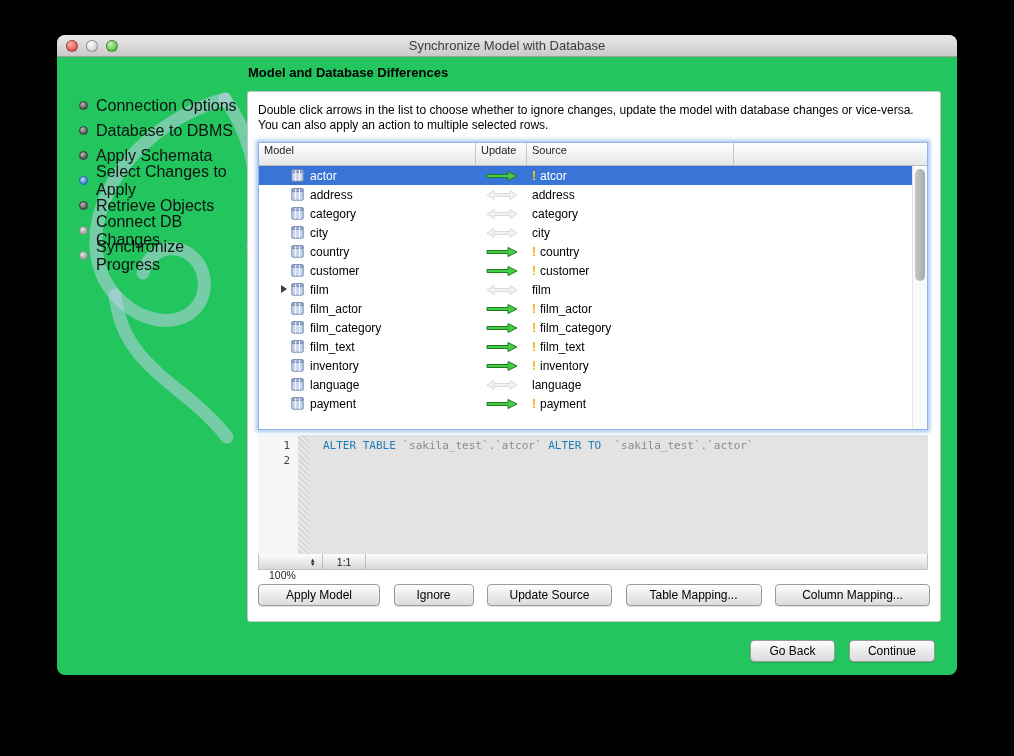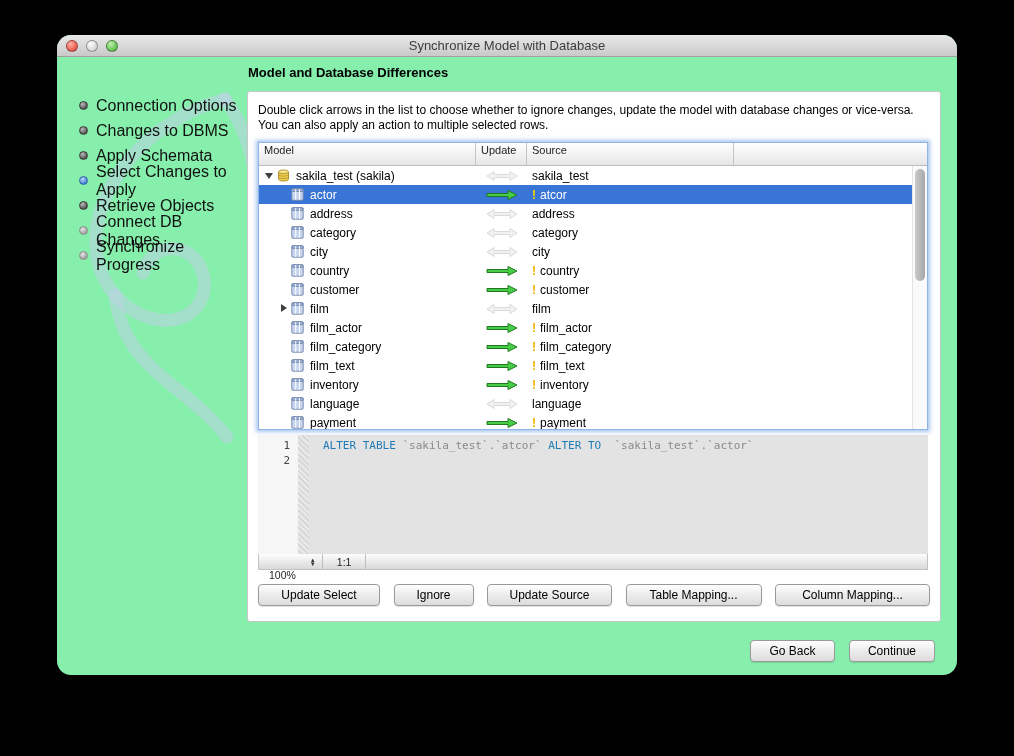--- a/index.html
+++ b/index.html
@@ -1,20 +1,20 @@
 <!DOCTYPE html>
 <html><head>
 <meta charset="utf-8">
 <style>
   * { margin:0; padding:0; box-sizing:border-box; }
   html,body { width:1014px; height:756px; background:#000; overflow:hidden;
               font-family:"Liberation Sans", sans-serif; }
 
   .window { position:absolute; left:57px; top:35px; width:900px; height:640px;
-            background:#86efac; border-radius:14px;
+            background:#22c55e; border-radius:8px;
             box-shadow:0 18px 55px rgba(0,0,0,0.85), 0 2px 10px rgba(0,0,0,0.6);
             overflow:hidden; }
 
   
   .titlebar { position:relative; height:22px;
               background:linear-gradient(#e9e9e9,#c9c9c9);
               border-bottom:1px solid #9f9f9f; border-radius:6px 6px 0 0; }
   .titlebar .title { position:absolute; left:0; right:0; top:3px; text-align:center;
                      font-size:13px; color:#3c3c3c; }
   .lights { position:absolute; left:9px; top:5px; display:flex; gap:8px; }
@@ -129,21 +129,21 @@
         <path d="M168,22 C196,60 208,120 196,170"></path>
       </g>
     </svg>
     <div class="steps">
         <div class="step">
           <span class="bullet done"></span>
           <span>Connection Options</span>
         </div>
         <div class="step">
           <span class="bullet done"></span>
-          <span>Changes to DBMS</span>
+          <span>Database to DBMS</span>
         </div>
         <div class="step">
           <span class="bullet done"></span>
           <span>Apply Schemata</span>
         </div>
         <div class="step">
           <span class="bullet current"></span>
           <span>Select Changes to Apply</span>
         </div>
         <div class="step">
@@ -168,39 +168,20 @@
 
     <div class="tree-panel">
       <div class="tree-header">
         <div class="hcell c-model">Model</div>
         <div class="hcell c-update">Update</div>
         <div class="hcell c-source">Source</div>
         <div class="hcell c-rest"></div>
       </div>
       <div class="tree-body">
         <div id="rows-host">
-            <div class="trow">
-              <div class="cell-model">
-                <span class="expander expanded"></span>
-                <svg class="row-icon" viewBox="0 0 13 13">
-                  <path d="M1.5 2.8 v7.4 a5 1.9 0 0 0 10 0 v-7.4" fill="#f0d055" stroke="#a3821d" stroke-width="0.8"></path>
-                  <ellipse cx="6.5" cy="2.8" rx="5" ry="1.9" fill="#f8e48a" stroke="#a3821d" stroke-width="0.8"></ellipse>
-                  <path d="M1.5 5.3 a5 1.9 0 0 0 10 0 M1.5 7.8 a5 1.9 0 0 0 10 0" fill="none" stroke="#a3821d" stroke-width="0.7"></path>
-                </svg>
-                <span>sakila_test (sakila)</span>
-              </div>
-              <div class="cell-update">
-                <svg width="34" height="12" viewBox="0 0 34 12">
-                  <path d="M9 1.5 L2 6 L9 10.5 V7.5 H25 V10.5 L32 6 L25 1.5 V4.5 H9 Z" fill="#f1f1f1" stroke="#dadada" stroke-width="1"></path>
-                </svg>
-              </div>
-              <div class="cell-source">
-                <span>sakila_test</span>
-              </div>
-            </div>
             <div class="trow selected">
               <div class="cell-model">
                 <span class="expander spacer indent1"></span>
                 <svg class="row-icon" viewBox="0 0 13 13">
                   <rect x="0.8" y="0.8" width="11.4" height="11.4" rx="1" fill="#c7d5ee" stroke="#7083a6" stroke-width="0.9"></rect>
                   <rect x="0.8" y="0.8" width="11.4" height="2.6" rx="1" fill="#9db4dd" stroke="#7083a6" stroke-width="0.9"></rect>
                   <path d="M4.7 1 v11 M8.5 1 v11" stroke="#ffffff" stroke-width="0.9"></path>
                 </svg>
                 <span>actor</span>
               </div>
@@ -470,21 +451,21 @@
       <span class="stepper">
           <span>▲</span>
           <span>▼</span>
         </span>
       <span class="sb-div"></span>
       <span class="ratio-val">1:1</span>
       <span class="sb-div"></span>
     </div>
 
     <div class="actions">
-      <button class="btn w1">Update Select</button>
+      <button class="btn w1">Apply Model</button>
       <button class="btn w2">Ignore</button>
       <button class="btn w3">Update Source</button>
       <button class="btn w4">Table Mapping...</button>
       <button class="btn w5">Column Mapping...</button>
     </div>
   </div>
 
   <div class="footer">
     <button class="btn">Go Back</button>
     <button class="btn">Continue</button>

